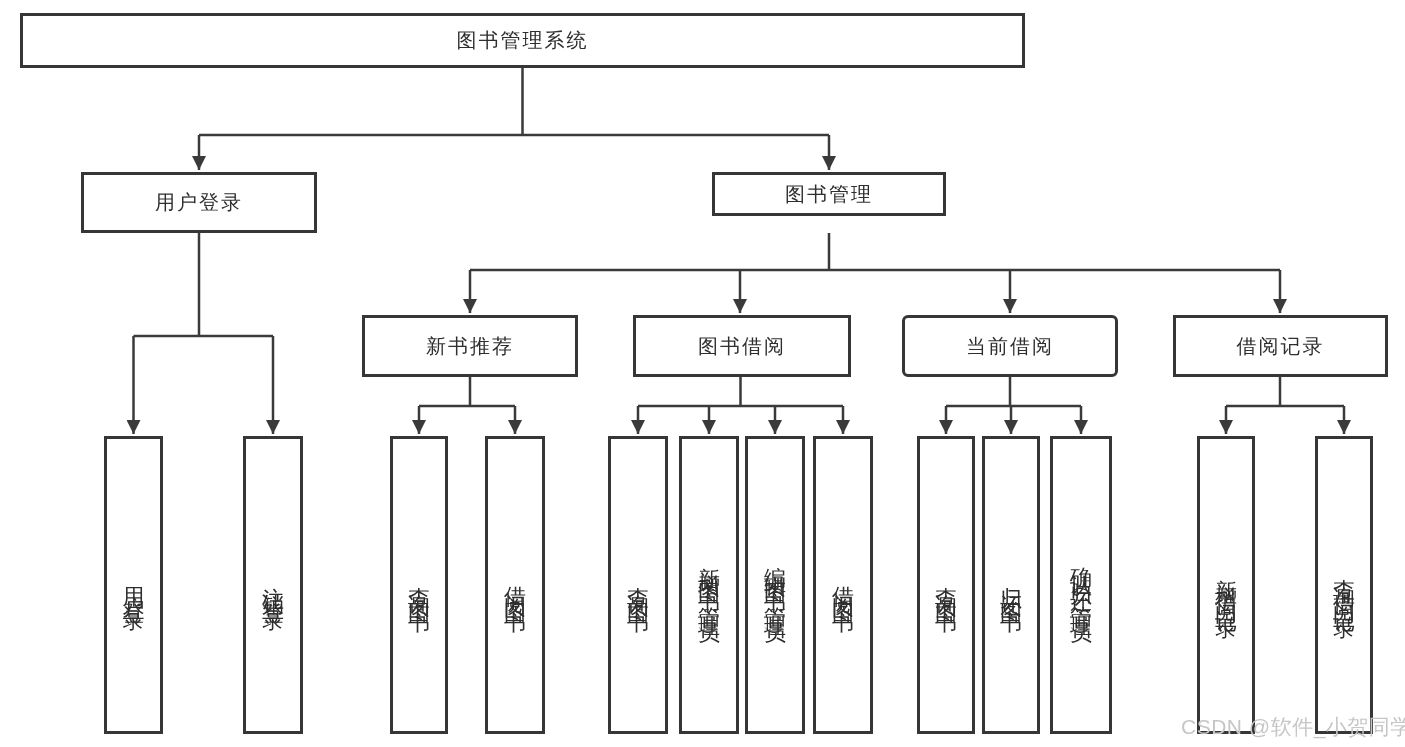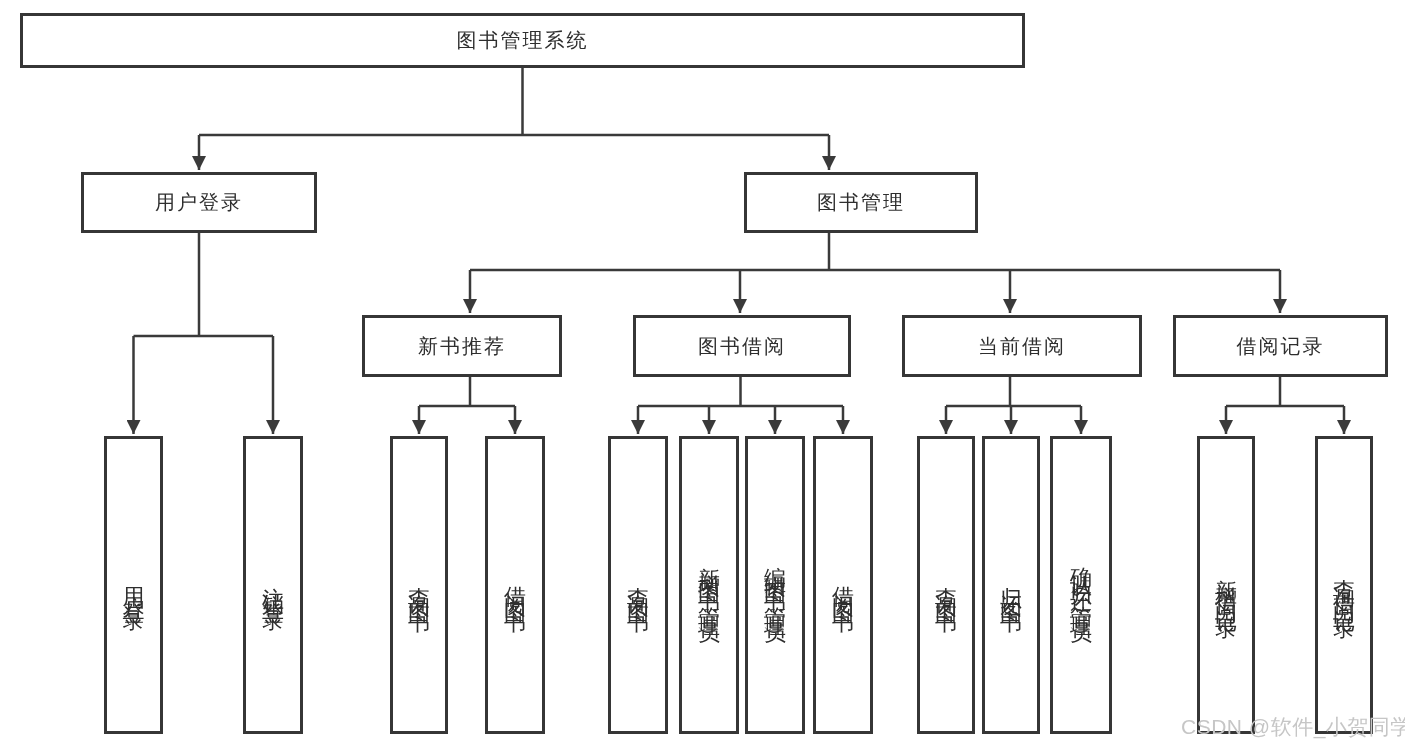--- a/index.html
+++ b/index.html
@@ -111,31 +111,31 @@
     <line class="stem" x1="1344" y1="406" x2="1344" y2="434" marker-end="url(#arrowhead)"></line>
   </svg>
 
   <div class="box h" style="left:20px; top:13px; width:1005px; height:55px;">
     <span>图书管理系统</span>
   </div>
 
   <div class="box h" style="left:81px; top:172px; width:236px; height:61px;">
     <span>用户登录</span>
   </div>
-  <div class="box h" style="left:744px; top:172px; width:234px; height:61px;">
+  <div class="box h" style="left:712px; top:172px; width:234px; height:44px;">
     <span>图书管理</span>
   </div>
 
-  <div class="box h" style="left:362px; top:315px; width:200px; height:62px;">
+  <div class="box h" style="left:362px; top:315px; width:216px; height:62px;">
     <span>新书推荐</span>
   </div>
   <div class="box h" style="left:633px; top:315px; width:218px; height:62px;">
     <span>图书借阅</span>
   </div>
-  <div class="box h" style="left:902px; top:315px; width:240px; height:62px;">
+  <div class="box h" style="left:902px; top:315px; width:216px; height:62px;border-radius:6px;">
     <span>当前借阅</span>
   </div>
   <div class="box h" style="left:1173px; top:315px; width:215px; height:62px;">
     <span>借阅记录</span>
   </div>
 
   <div class="box v" style="left:104px; top:436px; width:59px; height:298px;">
     <span>用户登录</span>
   </div>
   <div class="box v" style="left:243px; top:436px; width:60px; height:298px;">

